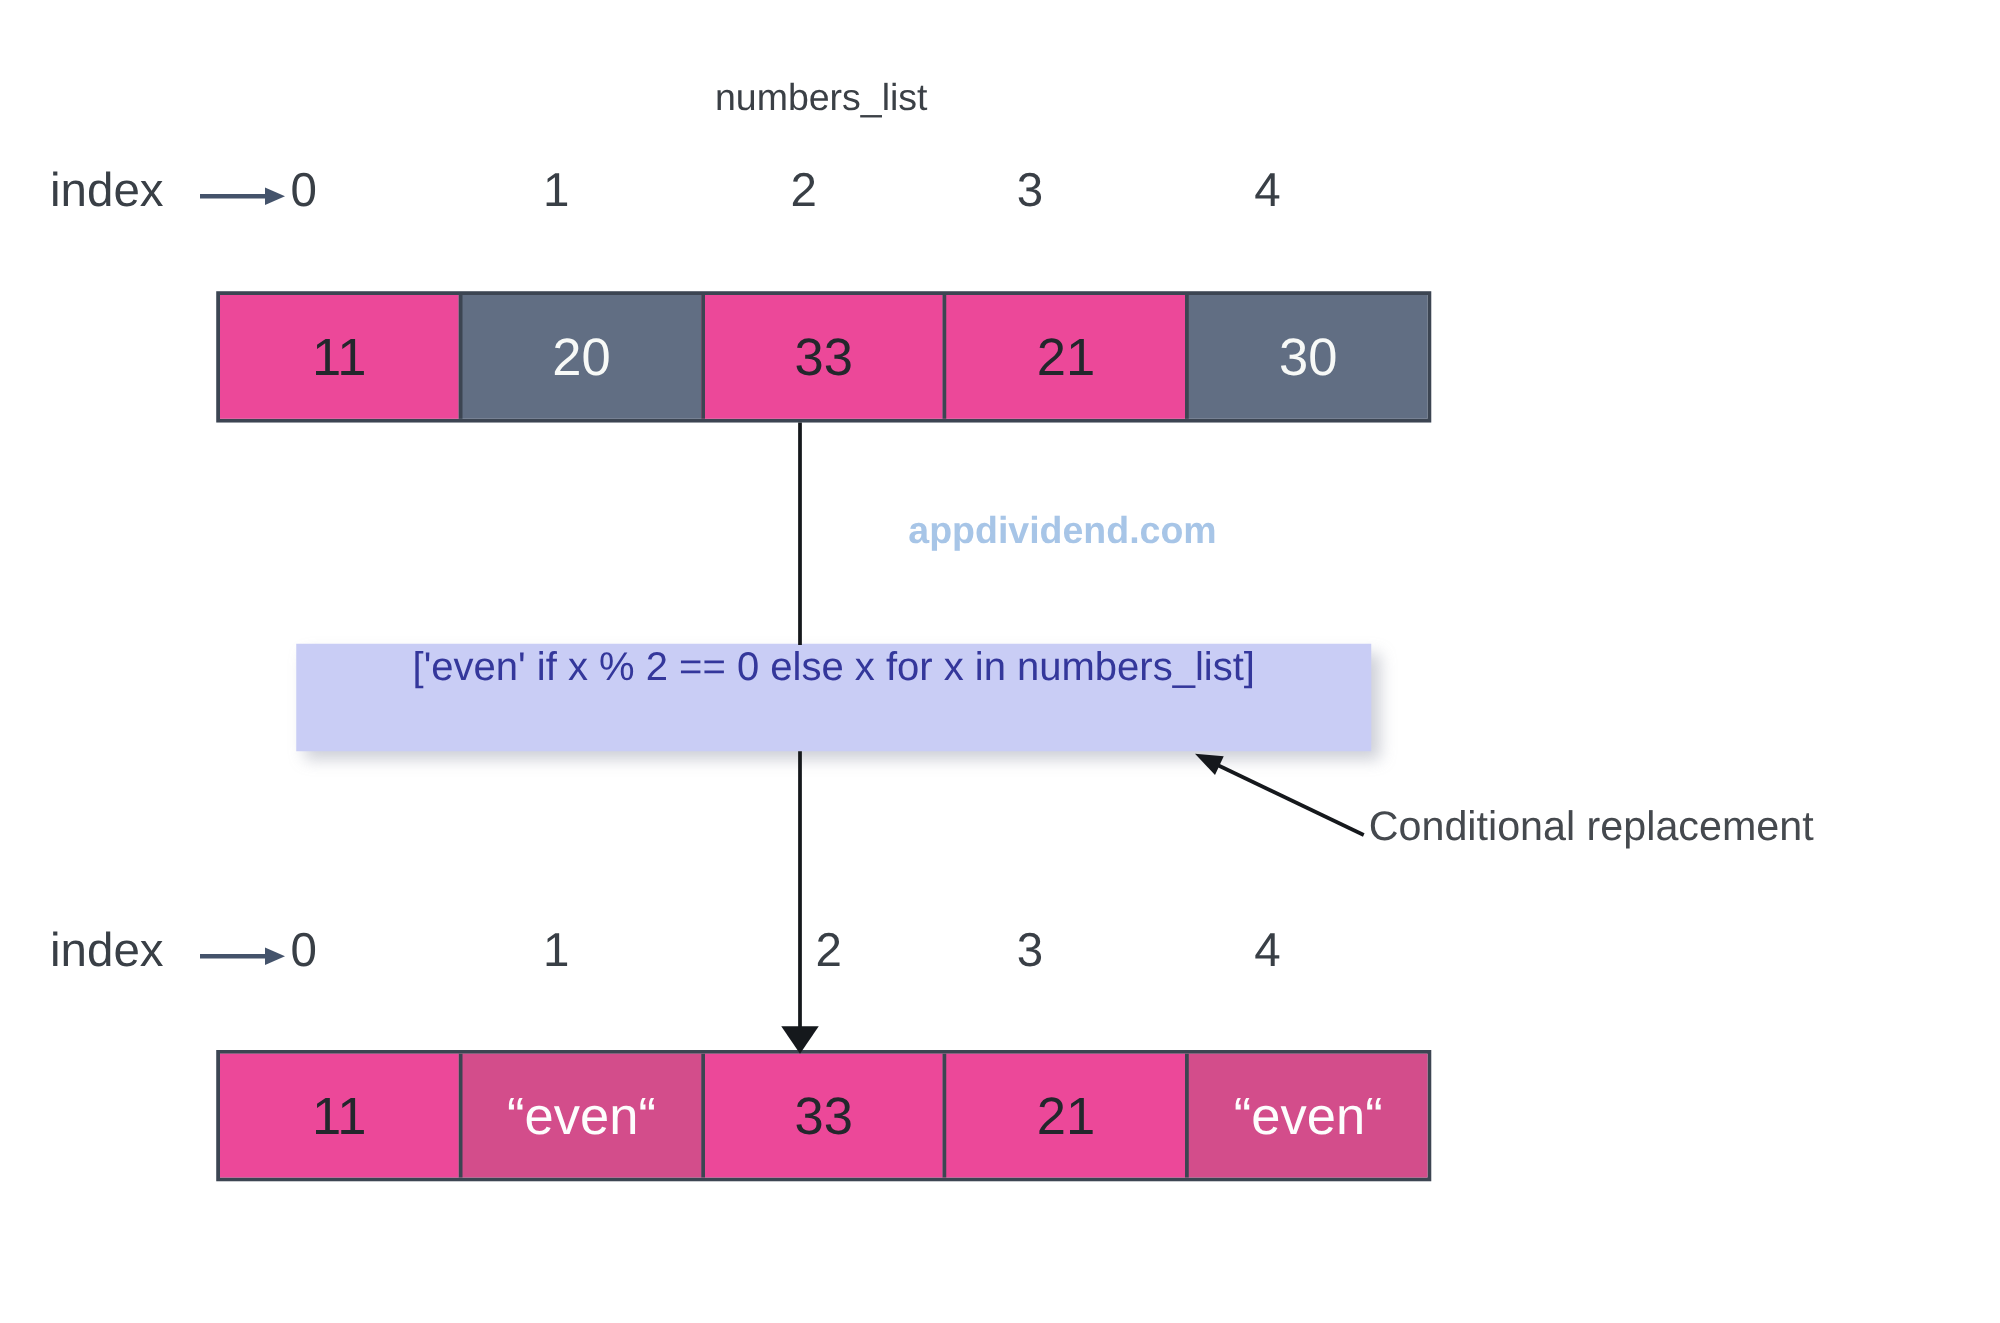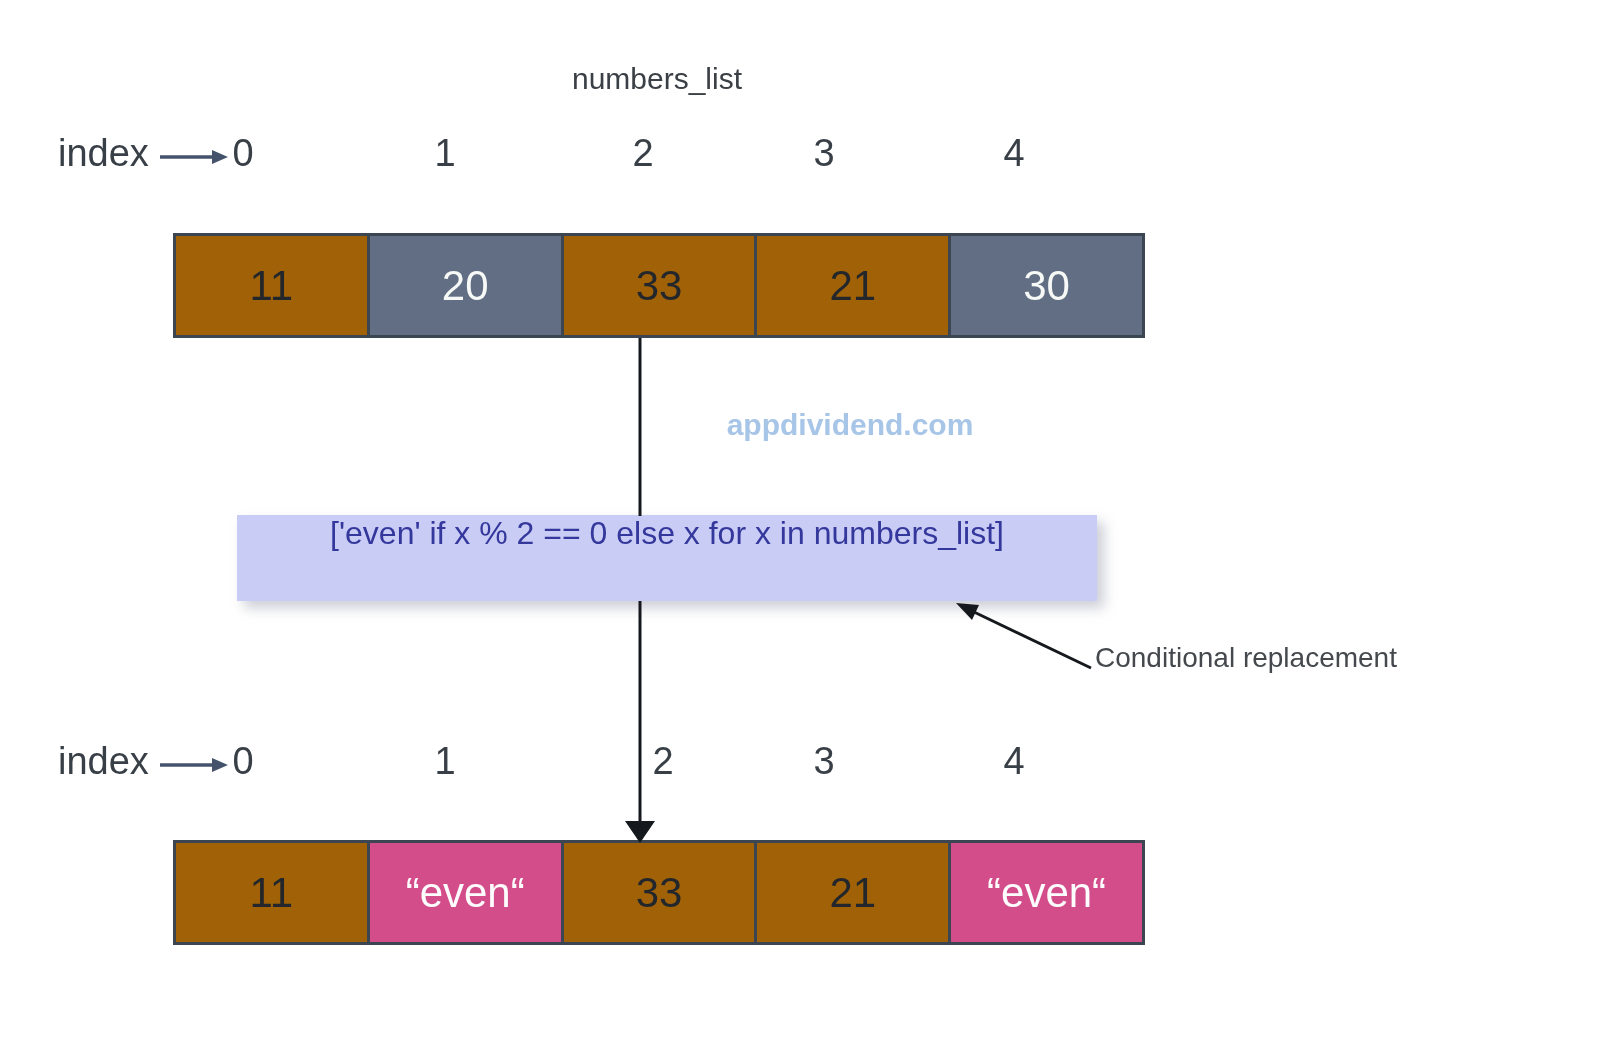--- a/index.html
+++ b/index.html
@@ -13,21 +13,21 @@
   
   .arr-title {
     position: absolute; transform: translateX(-50%);
     font-size: 30px; color: #3b4046; white-space: nowrap;
   }
   .title-top { left: 657px; top: 62px; }
   .title-bottom { left: 640px; top: 948px; }
 
   
   .index-word {
-    position: absolute; left: 58px; font-size: 38px; color: #393f46; white-space: nowrap; text-align: center;
+    position: absolute; left: 40px; font-size: 38px; color: #393f46; white-space: nowrap; text-align: center;
   }
   .index-word.top { top: 132px; }
   .index-word.bottom { top: 740px; }
   .idx {
     position: absolute; transform: translateX(-50%);
     font-size: 38px; color: #393f46;
   }
   .idx.r-top { top: 132px; }
   .idx.r-bottom { top: 740px; }
   .t0 { left: 243px; } .t1 { left: 445px; } .t2 { left: 643px; } .t3 { left: 824px; } .t4 { left: 1014px; }
@@ -39,42 +39,42 @@
     display: flex; border: 3px solid #3c4552; background: #e1e5ec;
   }
   .array.top-array { top: 233px; }
   .array.bottom-array { top: 840px; }
   .cell {
     flex: 1 1 0; display: flex; align-items: center; justify-content: center;
     font-size: 42px; color: #23272c; border-left: 3px solid #3c4552;
     white-space: nowrap;
   }
   .cell:first-child { border-left: none; }
-  .cell.light { background: #a16207; color: #23272c; }
+  .cell.light { background: #ec4899; color: #23272c; }
   .cell.dark { background: #616e83; color: #f7f9f7; }
   .cell.pink { background: #d34d8b; color: #fdfdfd; }
 
   
   .watermark {
     position: absolute; left: 850px; top: 408px; transform: translateX(-50%);
     font-size: 30px; font-weight: 600; color: #a7c5e7; white-space: nowrap;
   }
 
   
   .code-box {
     position: absolute; left: 237px; top: 515px; width: 860px; height: 86px;
     background: #c9cdf5; box-shadow: 7px 7px 12px rgba(130,135,155,0.40);
     display: flex; align-items: flex-start; justify-content: center;
   }
   .code-text { font-size: 32px; color: #34379b; white-space: nowrap; }
 
   
   .annotation-label {
     position: absolute; left: 1095px; top: 642px;
-    font-size: 28px; color: #45494e; white-space: nowrap;
+    font-size: 33px; color: #45494e; white-space: nowrap;
   }
 
   svg.overlay { position: absolute; inset: 0; pointer-events: none; }
 </style>
 </head>
 <body>
 
 <div class="canvas">
 
   <div class="arr-title title-top">numbers_list</div>

